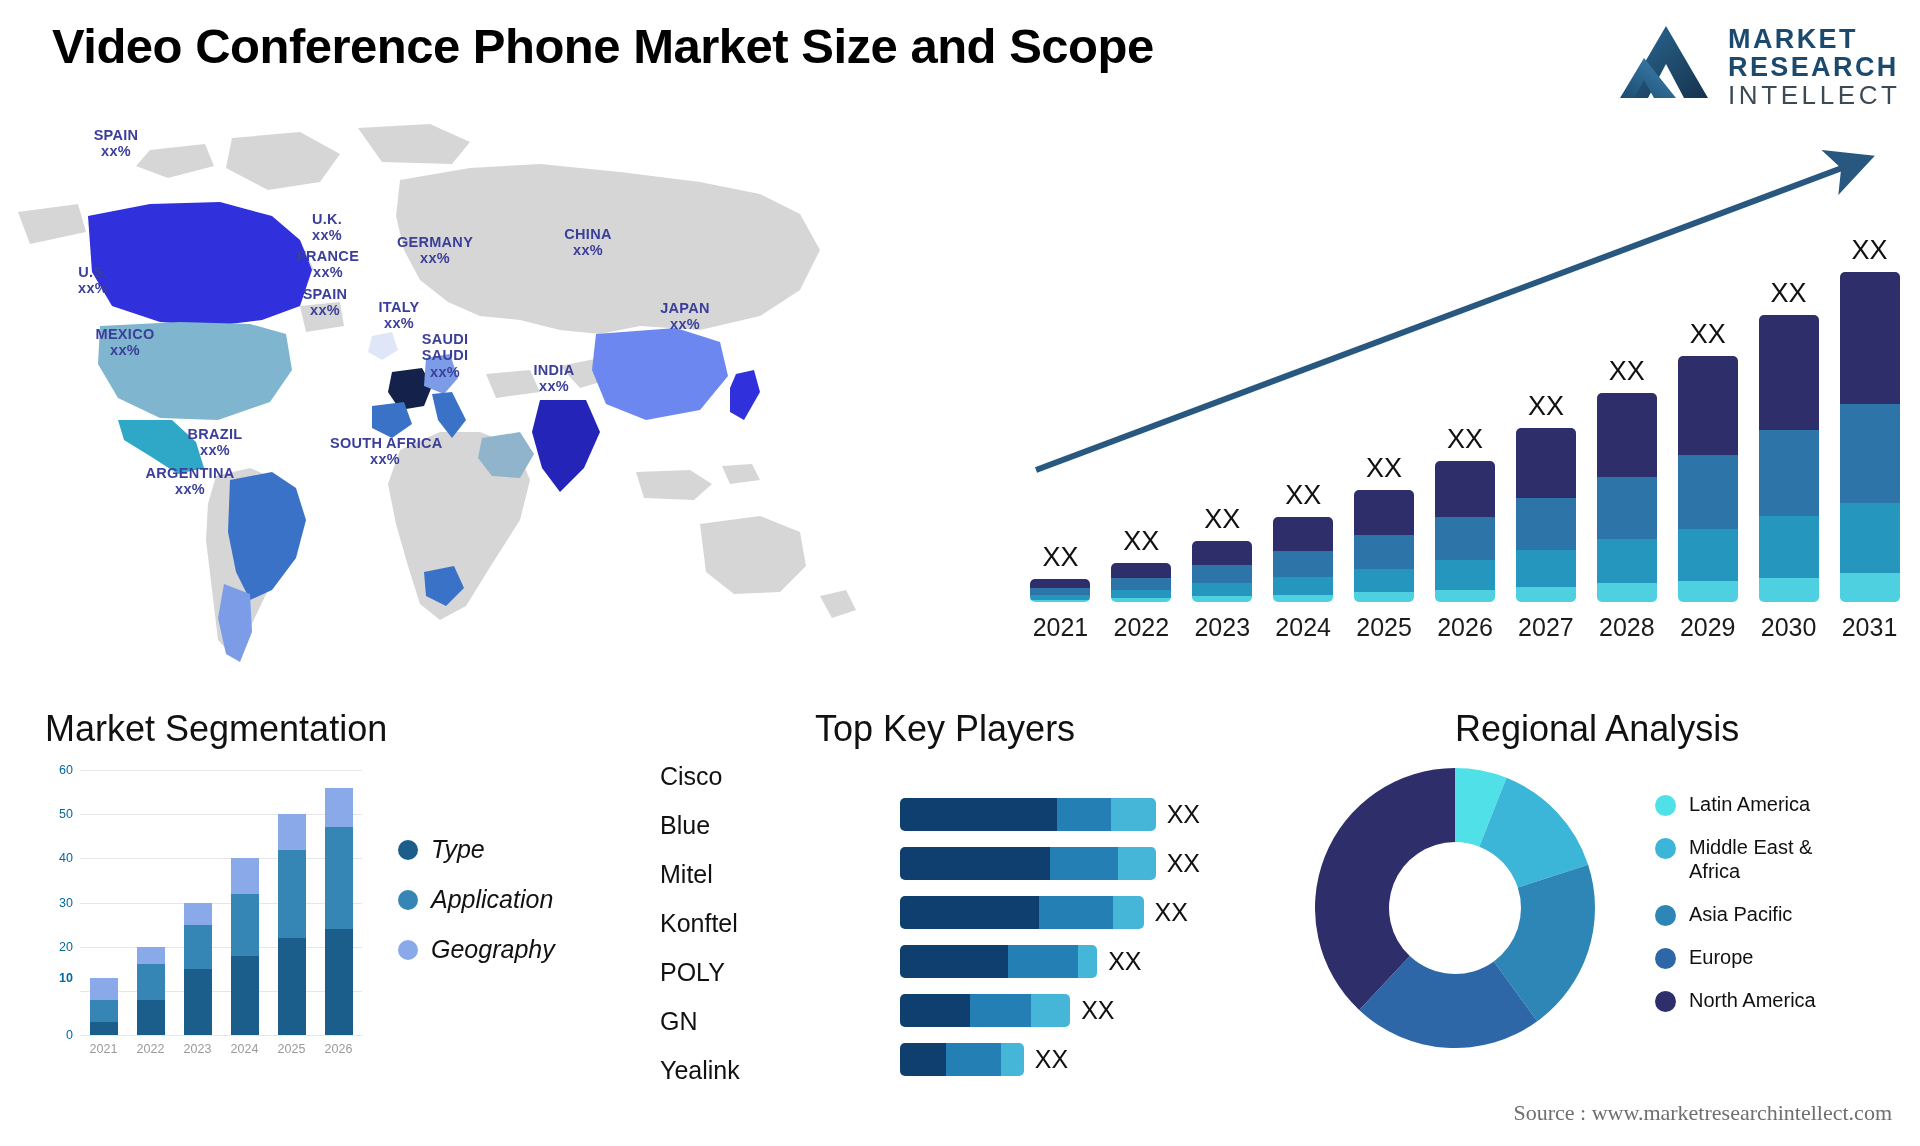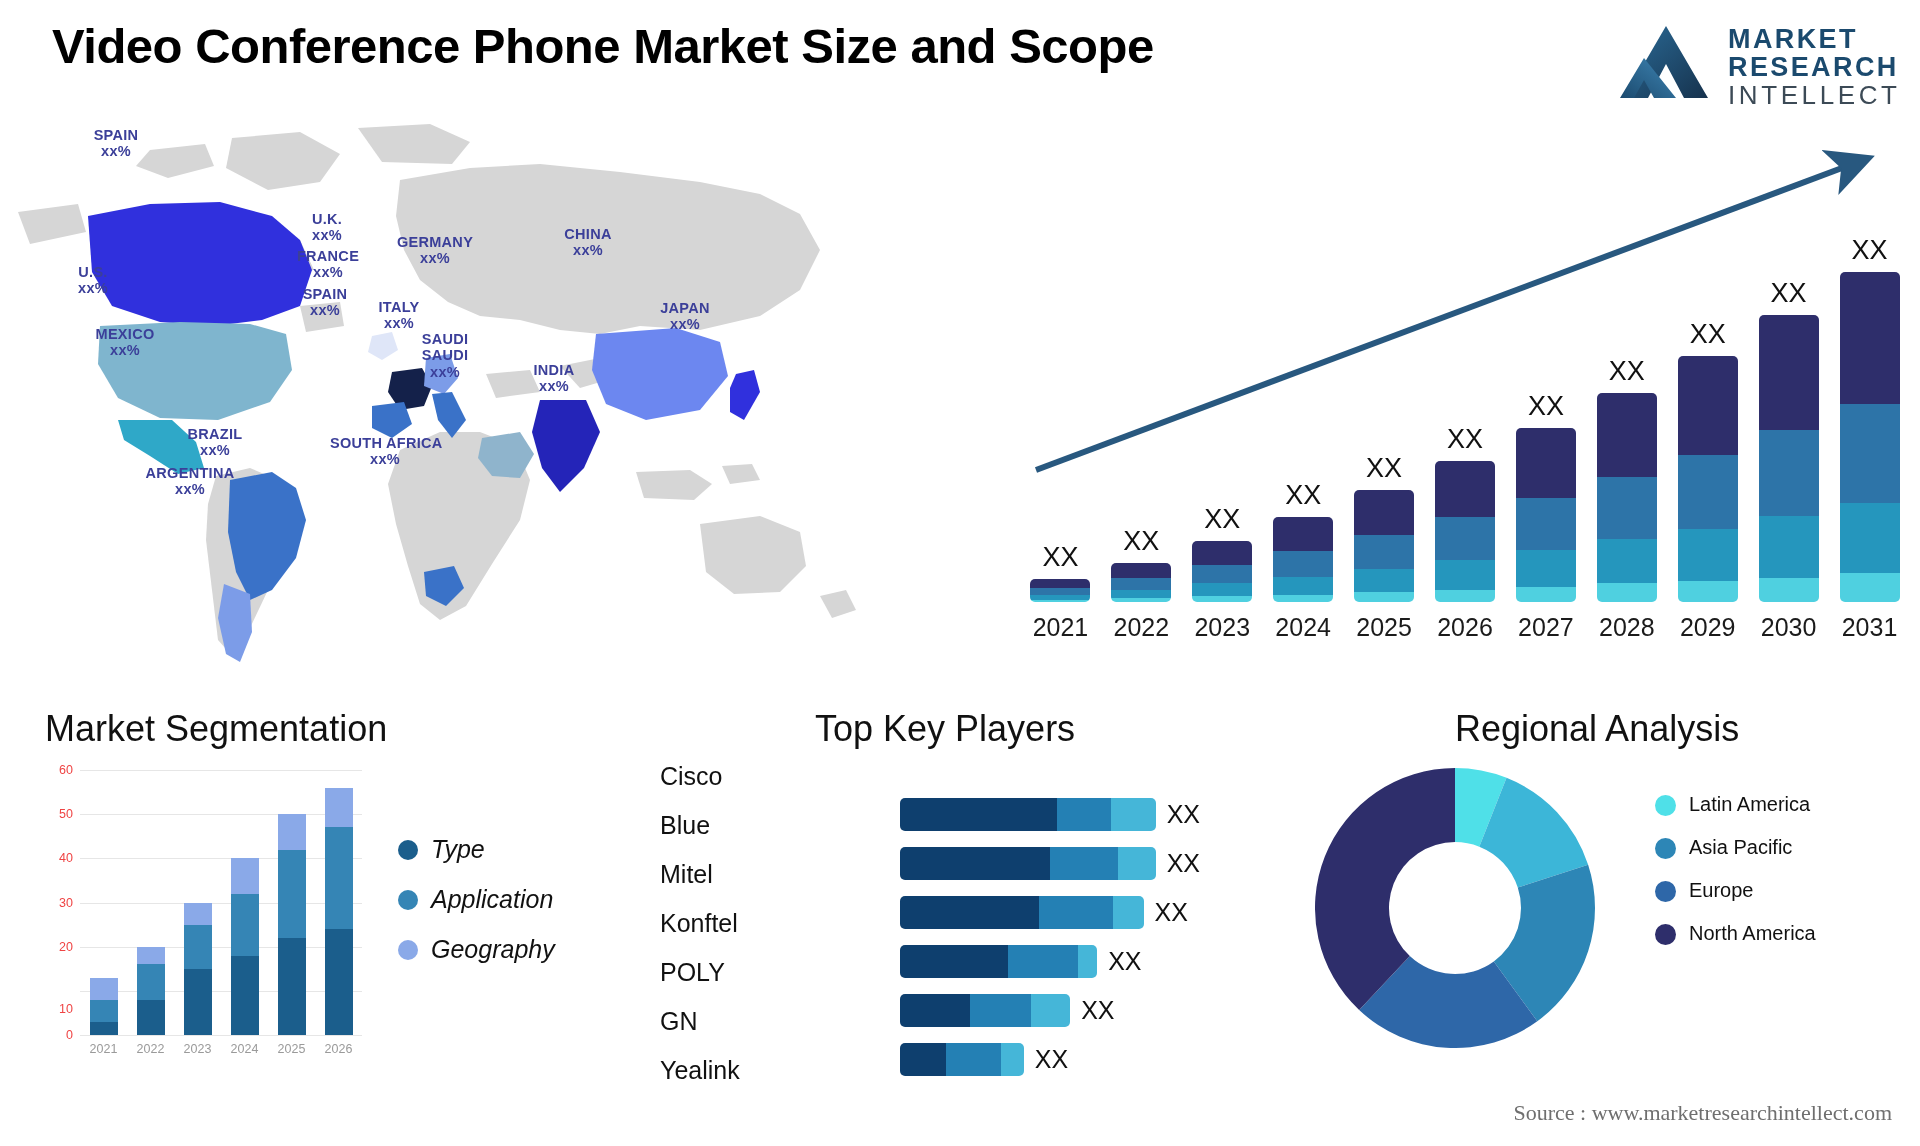--- a/index.html
+++ b/index.html
@@ -50,21 +50,21 @@
   .sectitle{font-size:36px;color:#111;font-weight:400;}
 
   
   #seg-title{left:45px;top:708px;}
   #seg-chart{left:42px;top:770px;width:325px;height:130px;}
   #seg-plot{position:absolute;left:38px;top:0;width:282px;height:265px;}
   .gridline{position:absolute;left:0;right:0;height:1px;background:#e6e6e6;}
   .ytick{
     position:absolute;right:100%;margin-right:7px;
     transform:translateY(-50%);
-    font-size:12.5px;color:#ef4444;text-align:left;white-space:nowrap;
+    font-size:12.5px;color:#0369a1;text-align:left;white-space:nowrap;
   }
   .segbar{position:absolute;bottom:0;width:28px;display:flex;flex-direction:column-reverse;}
   .segbar span{display:block;width:100%;}
   .segxlbl{
     position:absolute;top:272px;transform:translateX(-50%);
     font-size:12.5px;color:#9a9a9a;white-space:nowrap;
   }
   #seg-legend{position:absolute;left:398px;top:835px;}
   .leg-row{display:flex;align-items:center;margin-bottom:21px;font-style:italic;}
   .leg-dot{width:20px;height:20px;border-radius:50%;margin-right:13px;flex:0 0 auto;}
@@ -359,21 +359,21 @@
       <div class="yearlbl" style="left: 809.545px; width: 80px; right: auto;">2031</div>
     </div>
 </div>
 
 <div class="abs sectitle" id="seg-title">Market Segmentation</div>
 <div class="abs" id="seg-chart">
   <div id="seg-plot">
       <div class="gridline" style="top: 265px;"></div>
       <div class="ytick" style="top: 265px;">0</div>
       <div class="gridline" style="top: 220.833px;"></div>
-      <div class="ytick" style="top: 239px;">10</div>
+      <div class="ytick" style="top: 208px; font-weight: bold;">10</div>
       <div class="gridline" style="top: 176.667px;"></div>
       <div class="ytick" style="top: 176.667px;">20</div>
       <div class="gridline" style="top: 132.5px;"></div>
       <div class="ytick" style="top: 132.5px;">30</div>
       <div class="gridline" style="top: 88.3333px;"></div>
       <div class="ytick" style="top: 88.3333px;">40</div>
       <div class="gridline" style="top: 44.1667px;"></div>
       <div class="ytick" style="top: 44.1667px;">50</div>
       <div class="gridline" style="top: 0px;"></div>
       <div class="ytick" style="top: 0px;">60</div>
@@ -498,20 +498,24 @@
       <path d="M273.1479122813215,96.73762078750737 A140,140 0 0 1 222.28993532094626,253.26237921249265 L178.79382665130322,193.39512162874652 A66,66 0 0 0 202.76973007548014,119.60487837125348 Z" fill="#2d86b6"></path>
       <path d="M222.28993532094626,253.26237921249265 A140,140 0 0 1 44.16340516998362,242.05560783899764 L94.81989100870656,188.11192940981317 A66,66 0 0 0 178.79382665130322,193.39512162874652 Z" fill="#2e67a8"></path>
       <path d="M44.16340516998362,242.05560783899764 A140,140 0 0 1 139.99999999999997,0 L140,74 A66,66 0 0 0 94.81989100870656,188.11192940981317 Z" fill="#2e2e6b"></path>
     </svg></div>
 <div id="reg-legend">
     <div class="rl-row">
       <span class="rl-dot" style="background: rgb(79, 224, 232);"></span>
       <span class="rl-txt">Latin America</span>
     </div>
     <div class="rl-row">
+      <span class="rl-dot" style="background: rgb(60, 182, 216);"></span>
+      <span class="rl-txt">Middle East &amp; Africa</span>
+    </div>
+    <div class="rl-row">
       <span class="rl-dot" style="background: rgb(45, 134, 182);"></span>
       <span class="rl-txt">Asia Pacific</span>
     </div>
     <div class="rl-row">
       <span class="rl-dot" style="background: rgb(46, 103, 168);"></span>
       <span class="rl-txt">Europe</span>
     </div>
     <div class="rl-row">
       <span class="rl-dot" style="background: rgb(46, 46, 107);"></span>
       <span class="rl-txt">North America</span>

